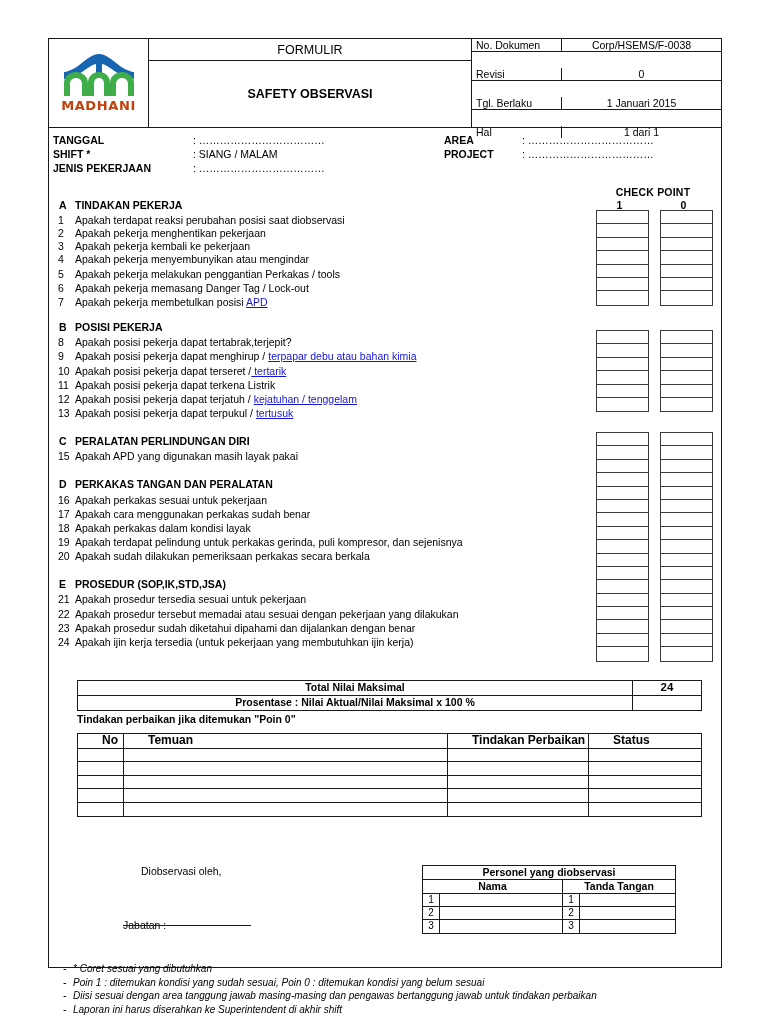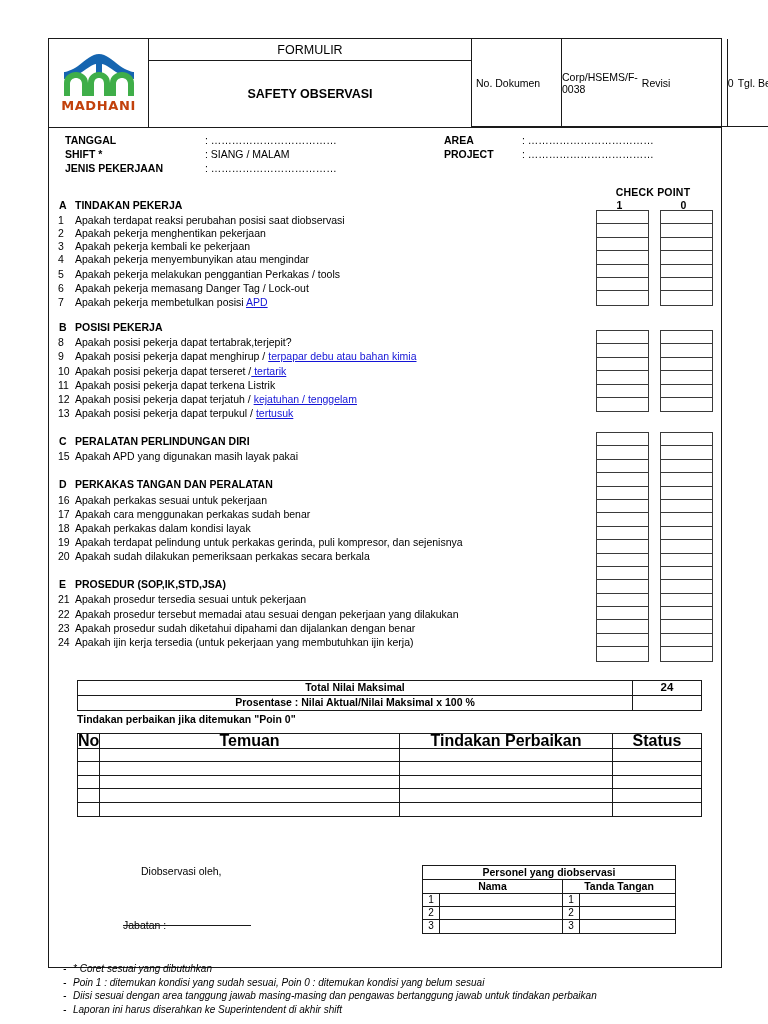--- a/index.html
+++ b/index.html
@@ -74,21 +74,22 @@
     align-items: center;
     justify-content: center;
     font-size: 12.5px;
     font-weight: bold;
   }
   .hdr-meta {
     width: 250px;
     border-left: 1.2px solid #1a1a1a;
     box-sizing: border-box;
     display: flex;
-    flex-direction: row;
+    flex-direction: column;
+    gap: 16px;
   }
   .hdr-meta-row {
     flex: 1;
     display: flex;
     border-bottom: 1.1px solid #1a1a1a;
     box-sizing: border-box;
   }
   .hdr-meta-row:last-child { border-bottom: none; }
   .hdr-meta-k {
     width: 90px;
@@ -110,21 +111,21 @@
   
   .fields {
     position: relative;
     height: 48px;
     padding: 6px 0 0 4px;
     font-size: 10.5px;
   }
   .fld-row { display: flex; align-items: baseline; height: 14px; }
   .fld-lbl { font-weight: bold; font-size: 10.5px; }
   .fld-val { font-size: 10.5px; }
-  .fcol-l { position: absolute; left: 4px; top: 6px; width: 420px; margin-left: 12px; }
+  .fcol-l { position: absolute; left: 4px; top: 6px; width: 420px; }
   .fcol-r { position: absolute; left: 395px; top: 6px; width: 290px; }
   .l1 { width: 140px; }
   .l2 { width: 78px; }
 
   
   .body-wrap { position: relative; height: 502px; }
   .cp-head {
     position: absolute;
     right: 8px;
     top: 4px;
@@ -239,24 +240,24 @@
     display: flex;
     height: 13.5px;
     border-bottom: 1.1px solid #1a1a1a;
     box-sizing: border-box;
   }
   .fnd-row:last-child { border-bottom: none; }
   .fnd-row.head { height: 14.5px; border-bottom: 1.3px solid #1a1a1a; }
   .fnd-c {
     border-right: 1.1px solid #1a1a1a;
     box-sizing: border-box;
-    font-size: 16px;
-    font-weight: bold;
-    text-align: center;
+    font-size: 12px;
+    font-weight: bold;
     line-height: 13px;
+    margin-left: 24px;
   }
   .fnd-c:last-child { border-right: none; }
   .fc-no { width: 22px; }
   .fc-tem { width: 300px; }
   .fc-tin { flex: 1; }
   .fc-sts { width: 88px; }
 
   
   .sig-left {
     position: absolute;

